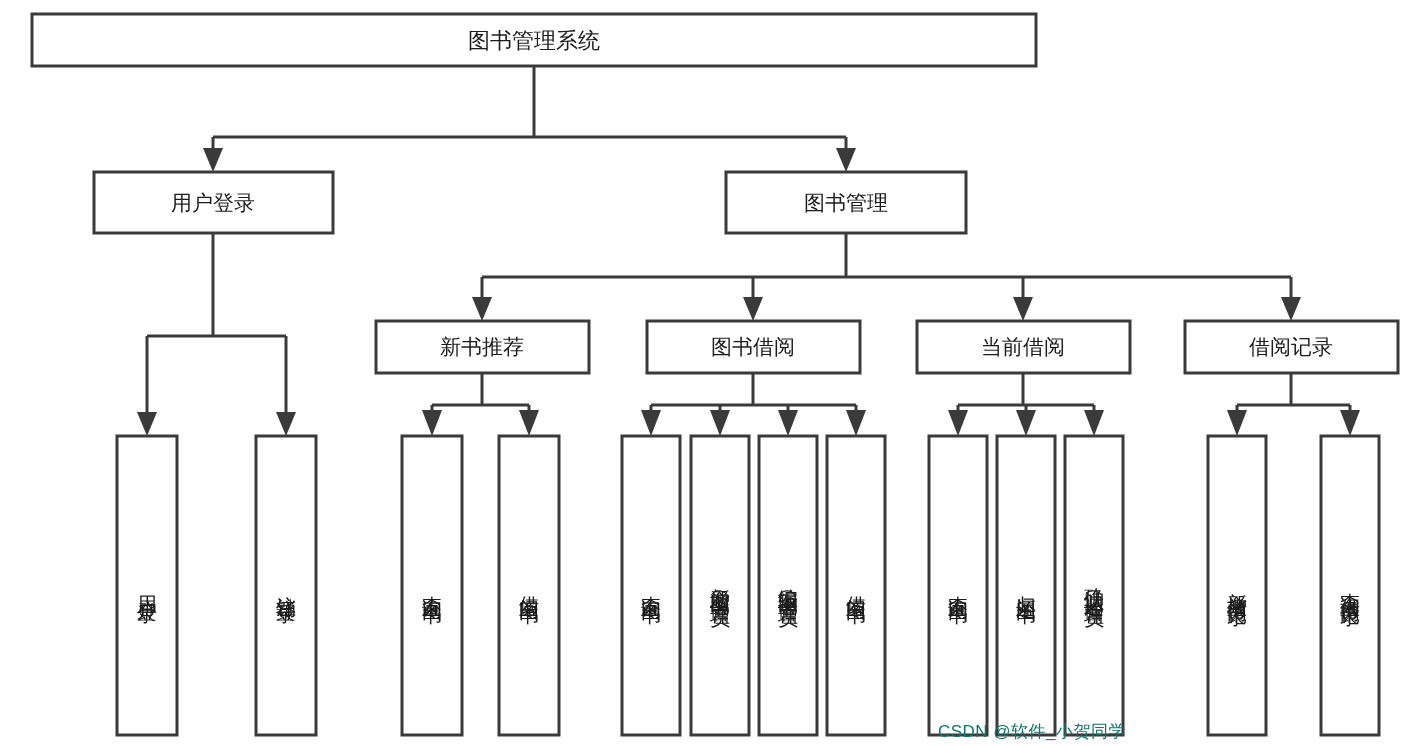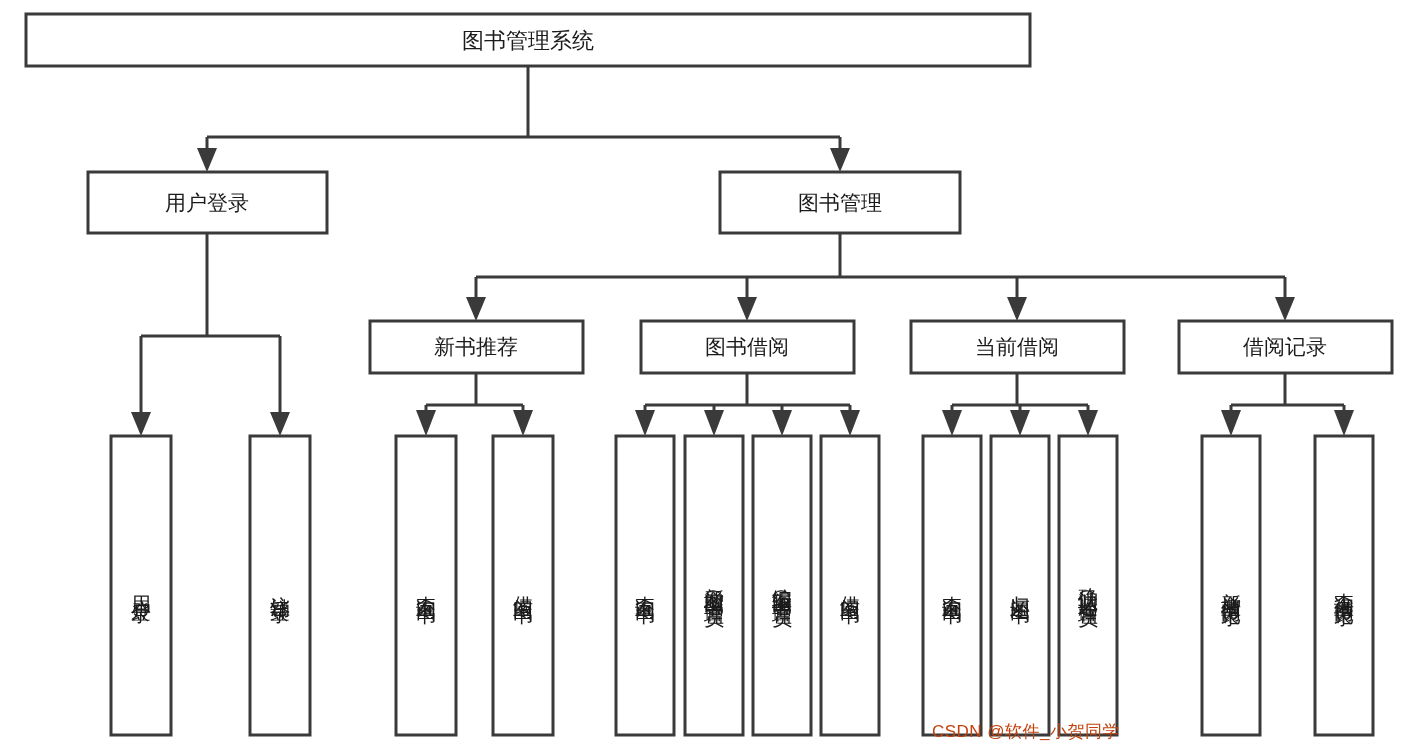--- a/index.html
+++ b/index.html
@@ -9,21 +9,21 @@
   }
   body {
     width: 1405px;
     height: 747px;
     font-family: "Liberation Sans", "DejaVu Sans", sans-serif;
     overflow: hidden;
     position: relative;
   }
   #diagram-root {
     position: absolute;
-    left: 8px;
+    left: 14px;
     top: 0;
     width: 1122px;
     height: 747px;
   }
   svg.flow {
     display: block;
     width: 1405px;
     height: 747px;
   }
   .node-rect {
@@ -74,21 +74,21 @@
     letter-spacing: 3px;
     color: #1b1b1b;
     white-space: nowrap;
   }
   .watermark {
     position: absolute;
     right: 10px;
     bottom: 4px;
     font-family: "Liberation Sans", "DejaVu Sans", sans-serif;
     font-size: 17px;
-    color: #c2410c;
+    color: #0f766e;
     letter-spacing: 0.5px;
     user-select: none;
   }
 </style>
 </head>
 <body>
 
 <div id="diagram-root">
   <svg class="flow" viewBox="0 0 1405 747" xmlns="http://www.w3.org/2000/svg">
 

